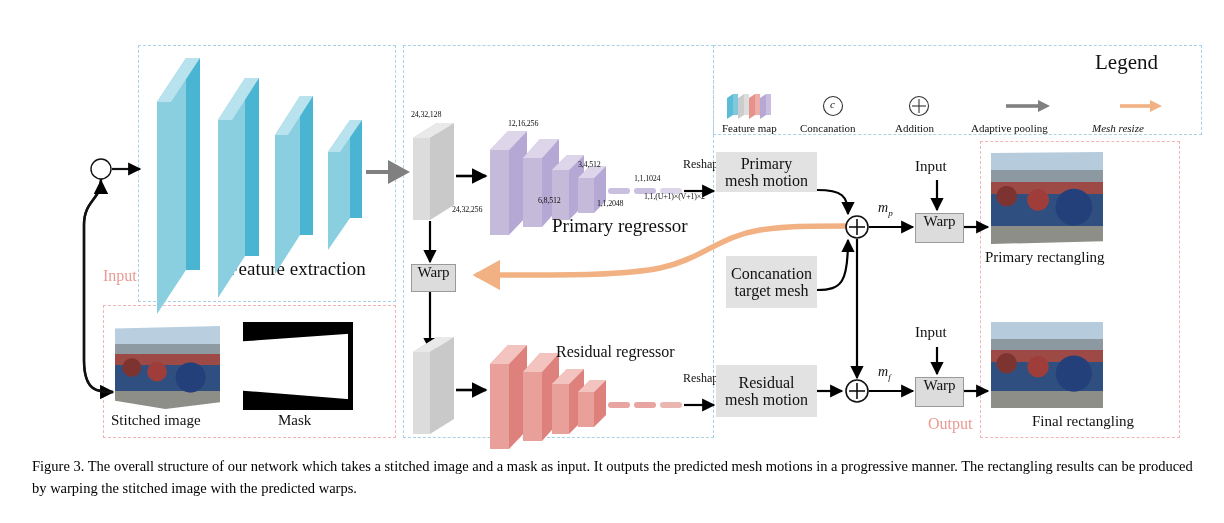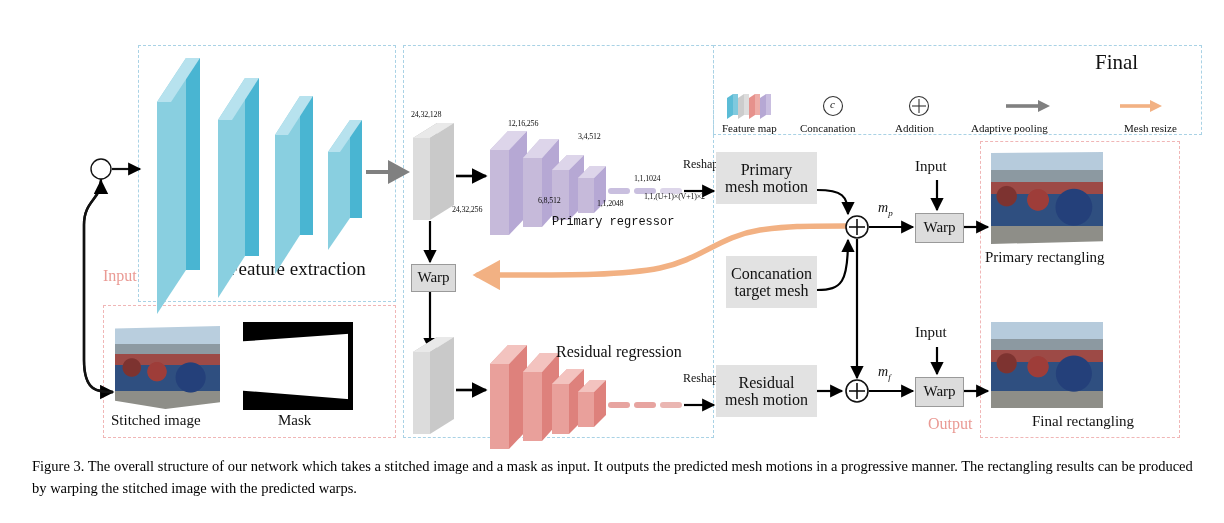--- a/index.html
+++ b/index.html
@@ -5,40 +5,40 @@
   html,body{margin:0;padding:0;background:#ffffff;}
   body{width:1224px;height:523px;font-family:"Liberation Serif",serif;color:#111;}
   #root{position:relative;width:1224px;height:523px;overflow:hidden;background:#fff;}
   .abs{position:absolute;}
   .dash-blue{border:1px dashed #a9d2e5;}
   .dash-pink{border:1px dashed #f0b6b6;}
   .lbl{position:absolute;white-space:nowrap;font-family:"Liberation Serif",serif;color:#111;}
   .tiny{font-size:8px;letter-spacing:-0.2px;}
   .small{font-size:11px;}
   .pinktxt{color:#ea9a94;}
-  .graybox{background:#dcdcdc;border:1px solid #9a9a9a;display:flex;align-items:center;
+  .graybox{background:#dcdcdc;border:1px solid #9a9a9a;display:flex;
            justify-content:center;text-align:center;line-height:1.05;font-size:15px;color:#111;}
   .plainbox{background:#e2e2e2;display:flex;align-items:center;justify-content:center;
             text-align:center;line-height:1.08;font-size:16px;color:#111;}
   svg{position:absolute;left:0;top:0;overflow:visible;}
   .cap{position:absolute;left:32px;top:455px;width:1165px;font-size:14.5px;line-height:1.55;color:#000;}
   .imgbox{position:absolute;overflow:hidden;}
 </style>
 </head>
 <body>
 
 <div id="root">
 
   <div class="abs dash-blue" style="left:138px;top:45px;width:256px;height:255px;"></div>
   <div class="abs dash-pink" style="left:103px;top:305px;width:291px;height:131px;"></div>
   <div class="abs dash-blue" style="left:403px;top:45px;width:309px;height:391px;"></div>
   <div class="abs dash-blue" style="left:713px;top:45px;width:487px;height:88px;"></div>
   <div class="abs dash-pink" style="left:980px;top:141px;width:198px;height:295px;"></div>
 
-  <div class="lbl" style="left:1095px;top:50px;font-size:21px;">Final</div>
+  <div class="lbl" style="left:1095px;top:50px;font-size:21px;">Legend</div>
 
   <svg width="1224" height="523" style="pointer-events:none;">
     <g>
       <polygon points="727,98 733,94 733,115 727,119" fill="#5bbcd6"></polygon>
       <polygon points="733,94 738,94 738,115 733,115" fill="#7fc9de"></polygon>
       <polygon points="738,98 744,94 744,115 738,119" fill="#cccccc"></polygon>
       <polygon points="744,94 749,94 749,115 744,115" fill="#dddddd"></polygon>
       <polygon points="749,98 755,94 755,115 749,119" fill="#e6918c"></polygon>
       <polygon points="755,94 760,94 760,115 755,115" fill="#eeada8"></polygon>
       <polygon points="760,98 766,94 766,115 760,119" fill="#b6a8d4"></polygon>
@@ -55,21 +55,21 @@
     <polygon points="1038,100 1050,106 1038,112" fill="#808080"></polygon>
 
     <line x1="1120" y1="106" x2="1150" y2="106" stroke="#f2b183" stroke-width="3.6"></line>
     <polygon points="1150,100 1162,106 1150,112" fill="#f2b183"></polygon>
   </svg>
 
   <div class="lbl small" style="left:722px;top:122px;">Feature map</div>
   <div class="lbl small" style="left:800px;top:122px;">Concanation</div>
   <div class="lbl small" style="left:895px;top:122px;">Addition</div>
   <div class="lbl small" style="left:971px;top:122px;">Adaptive pooling</div>
-  <div class="lbl small" style="left:1124px;top:122px;">Mesh resize</div>
+  <div class="lbl small" style="left:1092px;top:122px;font-style:italic;">Mesh resize</div>
 
   <div class="lbl" style="left:830px;top:98px;font-size:11px;font-style:italic;">c</div>
 
   <div class="lbl" style="left:228px;top:258px;font-size:19px;">Feature extraction</div>
 
   <svg width="1224" height="523">
     <defs>
       <marker id="ahB" markerWidth="7" markerHeight="7" refX="5.4" refY="3" orient="auto">
         <polygon points="0,0 6,3 0,6" fill="#000"></polygon>
       </marker>
@@ -198,36 +198,36 @@
     <line x1="869" y1="391" x2="913" y2="391" stroke="#000" stroke-width="2.2" marker-end="url(#ahB)"></line>
     <line x1="937" y1="347" x2="937" y2="374" stroke="#000" stroke-width="2.2" marker-end="url(#ahB)"></line>
     <line x1="963" y1="391" x2="988" y2="391" stroke="#000" stroke-width="2.2" marker-end="url(#ahB)"></line>
 
   </svg>
 
   <div class="lbl tiny" style="left:411px;top:110px;">24,32,128</div>
   <div class="lbl tiny" style="left:452px;top:205px;">24,32,256</div>
   <div class="lbl tiny" style="left:508px;top:119px;">12,16,256</div>
   <div class="lbl tiny" style="left:538px;top:196px;">6,8,512</div>
-  <div class="lbl tiny" style="left:578px;top:132px;">3,4,512</div>
+  <div class="lbl tiny" style="left:578px;top:160px;">3,4,512</div>
   <div class="lbl tiny" style="left:597px;top:199px;">1,1,2048</div>
   <div class="lbl tiny" style="left:634px;top:174px;">1,1,1024</div>
   <div class="lbl tiny" style="left:644px;top:192px;">1,1,(U+1)×(V+1)×2</div>
 
-  <div class="lbl" style="left:552px;top:215px;font-size:12px;font-family:Liberation Mono, monospace;">Primary regressor</div>
-  <div class="lbl" style="left:556px;top:343px;font-size:16px;">Residual regression</div>
+  <div class="lbl" style="left:552px;top:215px;font-size:19px;">Primary regressor</div>
+  <div class="lbl" style="left:556px;top:343px;font-size:16px;">Residual regressor</div>
 
   <div class="lbl small" style="left:683px;top:157px;font-size:12px;">Reshape</div>
   <div class="lbl small" style="left:683px;top:371px;font-size:12px;">Reshape</div>
 
   <div class="graybox abs" style="left:411px;top:264px;width:43px;height:26px;">
     <span>Warp</span>
   </div>
 
-  <div class="plainbox abs" style="left:716px;top:152px;width:101px;height:52px;flex-direction:column;">
+  <div class="plainbox abs" style="left:716px;top:152px;width:101px;height:40px;flex-direction:column;">
     <span>Primary</span>
     <span>mesh motion</span>
   </div>
 
   <div class="plainbox abs" style="left:726px;top:256px;width:91px;height:52px;flex-direction:column;">
     <span>Concanation</span>
     <span>target mesh</span>
   </div>
 
   <div class="plainbox abs" style="left:716px;top:365px;width:101px;height:52px;flex-direction:column;">

